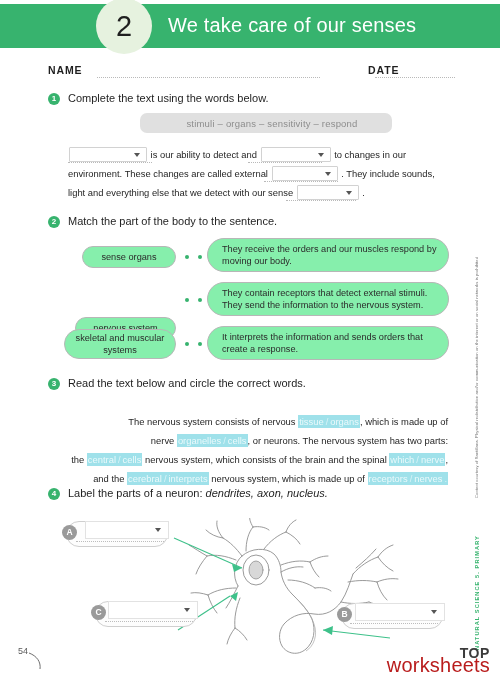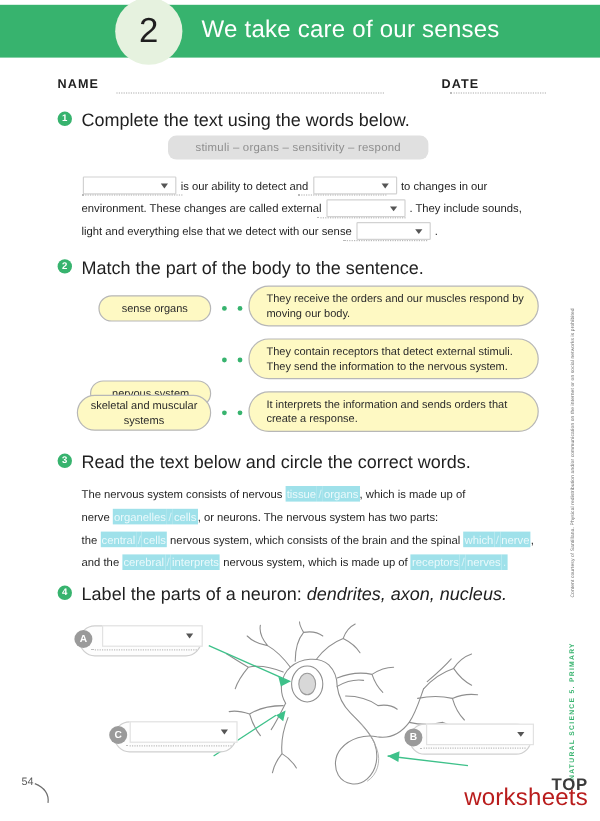--- a/index.html
+++ b/index.html
@@ -32,29 +32,29 @@
   .dots{
     position:absolute;height:1px;border-bottom:1.3px dotted #b9b9b9;
   }
 
   
   .exno{
     position:absolute;width:12px;height:12px;border-radius:50%;
     background:#37b36e;color:#fff;font-size:8px;line-height:12px;text-align:center;
     font-weight:700;
   }
-  .exq{position:absolute;font-size:15px;color:#1f1f1f;}
+  .exq{position:absolute;font-size:11px;color:#1f1f1f;}
   .exq i{font-style:italic;}
 
   
   .wordbank{
-    position:absolute;left:140px;top:113px;width:217px;height:20px;
+    position:absolute;left:140px;top:113px;width:240px;height:20px;
     background:#e0e0e0;border-radius:7px 7px 7px 7px;
     display:flex;align-items:center;justify-content:center;
-    font-size:9.5px;color:#8d8d8d;letter-spacing:.2px;
+    font-size:9.5px;color:#8d8d8d;letter-spacing:.2px;padding-left:12px;
   }
 
   
   .filltext{position:absolute;left:68px;top:145px;width:368px;font-size:9.4px;line-height:19px;color:#1f1f1f;}
   .fline{position:relative;height:19px;white-space:nowrap;}
   .ddrop{
     display:inline-block;position:relative;vertical-align:-4px;
     height:15px;background:#ffffff;border:1px solid #d2d2d2;border-radius:1px;
     box-sizing:border-box;margin:0 1px;
   }
@@ -62,30 +62,30 @@
     position:absolute;right:6px;top:5px;width:0;height:0;
     border-left:3px solid transparent;border-right:3px solid transparent;
     border-top:4px solid #555;
   }
   .udots{
     display:inline-block;border-bottom:1.3px dotted #b9b9b9;vertical-align:2px;
   }
 
   
   .pill{
-    position:absolute;border:1px solid #b7b7b7;border-radius:40px;background:#fef9c3;
+    position:absolute;border:1px solid #b7b7b7;border-radius:40px;background:#86efac;
     display:flex;align-items:center;justify-content:center;text-align:center;
     font-size:9.2px;color:#2b2b2b;box-sizing:border-box;line-height:12px;
   }
   .pill.left{justify-content:center;}
   .pill.right{justify-content:flex-start;text-align:left;padding:0 10px 0 14px;}
   .gdot{position:absolute;width:4px;height:4px;border-radius:50%;background:#37b36e;}
 
   
-  .circletext{position:absolute;left:68px;top:402px;width:380px;font-size:9.4px;line-height:19px;color:#1f1f1f;}
+  .circletext{position:absolute;left:68px;top:412px;width:380px;font-size:9.4px;line-height:19px;color:#1f1f1f;text-align:right;}
   .cline{height:19px;white-space:nowrap;}
   .hl{background:#9fe1ea;color:#eaf9fb;padding:1px 1px;}
   .hl2{background:#9fe1ea;color:#d8f3f7;padding:1px 1px;}
 
   
   .diagram{position:absolute;left:60px;top:518px;width:400px;height:145px;}
   .ansbox{
     position:absolute;border:1px solid #cfcfcf;border-radius:20px;background:#fdfdfd;
     box-sizing:border-box;
   }

